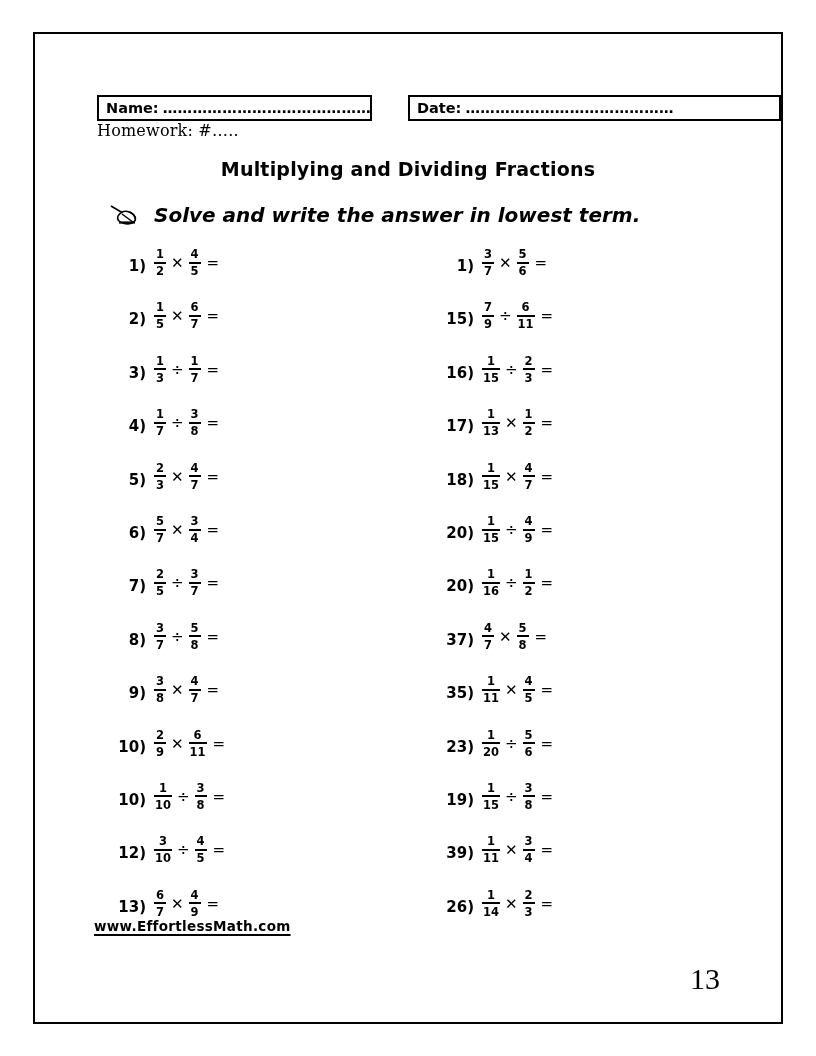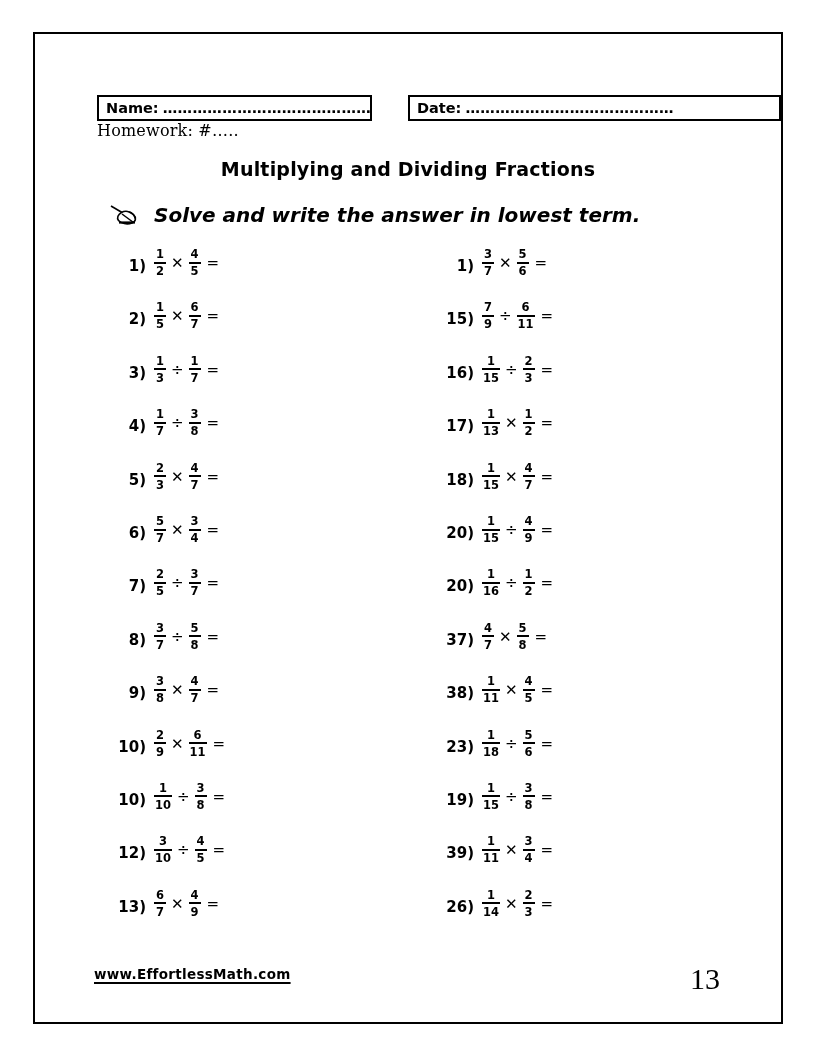--- a/index.html
+++ b/index.html
@@ -172,21 +172,21 @@
     font-family: "DejaVu Sans", sans-serif;
     font-size: 15px;
     margin-left: 6px;
     padding-top: 1px;
   }
 
   
   #footer-url {
     position: absolute;
     left: 94px;
-    top: 966px;
+    top: 918px;
     font-family: "DejaVu Sans", sans-serif;
     font-weight: bold;
     font-size: 13.5px;
     letter-spacing: 0.3px;
     text-decoration: underline;
     text-decoration-thickness: 2px;
     text-underline-offset: 3px;
     white-space: nowrap;
   }
   #footer-page-number {
@@ -584,21 +584,21 @@
         <span class="operator">✕</span>
         <span class="fraction">
           <span class="num">5</span>
           <span class="bar"></span>
           <span class="den">8</span>
         </span>
         <span class="equals">=</span>
       </span>
     </div>
     <div class="problem-row">
-      <span class="problem-number">38)</span>
+      <span class="problem-number">35)</span>
       <span class="problem-expr">
         <span class="fraction">
           <span class="num">1</span>
           <span class="bar"></span>
           <span class="den">11</span>
         </span>
         <span class="operator">✕</span>
         <span class="fraction">
           <span class="num">4</span>
           <span class="bar"></span>
@@ -606,21 +606,21 @@
         </span>
         <span class="equals">=</span>
       </span>
     </div>
     <div class="problem-row">
       <span class="problem-number">23)</span>
       <span class="problem-expr">
         <span class="fraction">
           <span class="num">1</span>
           <span class="bar"></span>
-          <span class="den">18</span>
+          <span class="den">20</span>
         </span>
         <span class="operator">÷</span>
         <span class="fraction">
           <span class="num">5</span>
           <span class="bar"></span>
           <span class="den">6</span>
         </span>
         <span class="equals">=</span>
       </span>
     </div>

